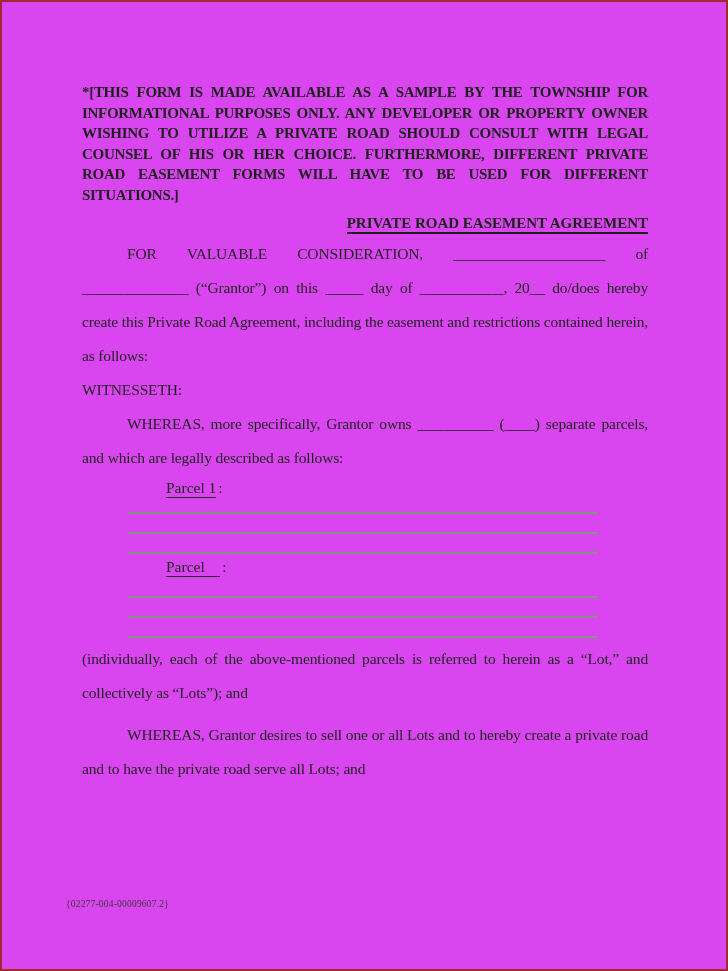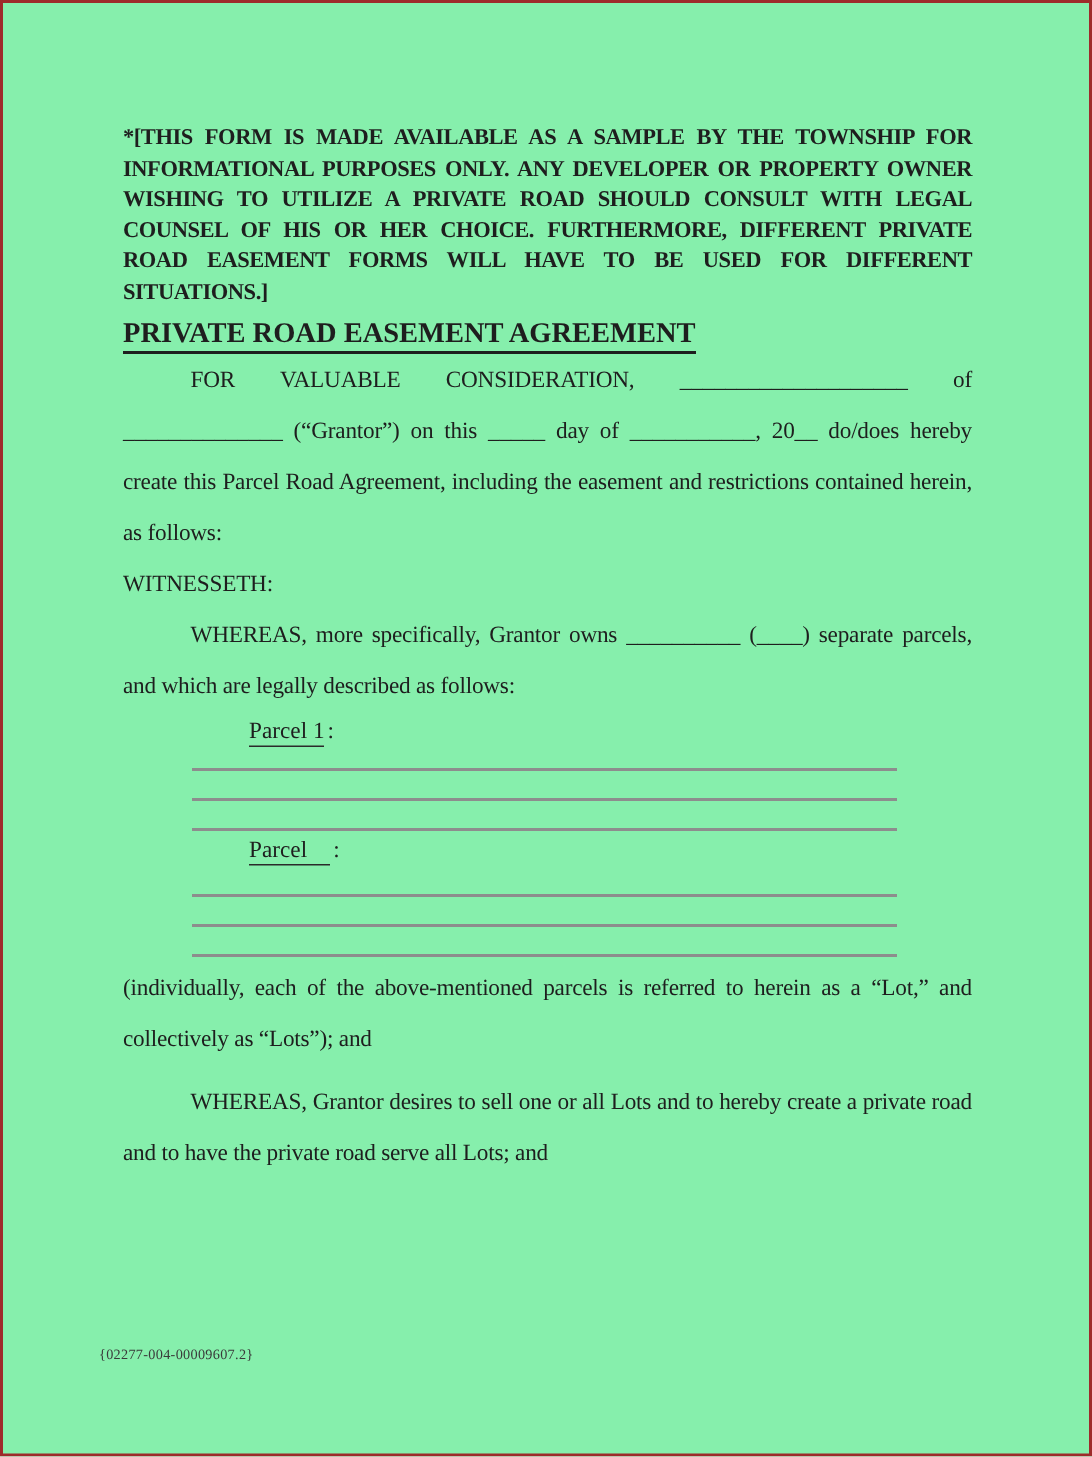--- a/index.html
+++ b/index.html
@@ -5,39 +5,39 @@
   html, body {
     margin: 0;
     padding: 0;
     background: #ffffff;
   }
   .page {
     width: 728px;
     height: 971px;
     box-sizing: border-box;
     border: 2px solid #9e2b2b;
-    background: #86efac;
+    background: #d946ef;
     padding: 80px 78px 0 80px;
     position: relative;
     font-family: "Liberation Serif", serif;
     color: #1e1e1e;
     overflow: hidden;
   }
   .disclaimer {
     margin: 0;
     font-size: 15px;
     font-weight: bold;
     line-height: 20.5px;
     text-align: justify;
     letter-spacing: -0.3px;
   }
   .title {
     margin: 8px 0 0 0;
-    text-align: left;
-    font-size: 19px;
+    text-align: right;
+    font-size: 15px;
     font-weight: bold;
     line-height: 20px;
   }
   .title-underline {
     border-bottom: 2px solid #1e1e1e;
     padding-bottom: 1px;
   }
   .para {
     margin: 0;
     font-size: 15.5px;
@@ -87,21 +87,21 @@
 <body>
 
 <div class="page">
 
   <p class="disclaimer">*[THIS FORM IS MADE AVAILABLE AS A SAMPLE BY THE TOWNSHIP FOR INFORMATIONAL PURPOSES ONLY.  ANY DEVELOPER OR PROPERTY OWNER WISHING TO UTILIZE A PRIVATE ROAD SHOULD CONSULT WITH LEGAL COUNSEL OF HIS OR HER CHOICE.  FURTHERMORE, DIFFERENT PRIVATE ROAD EASEMENT FORMS WILL HAVE TO BE USED FOR DIFFERENT SITUATIONS.]</p>
 
   <h1 class="title">
     <span class="title-underline">PRIVATE ROAD EASEMENT AGREEMENT</span>
   </h1>
 
-  <p class="para indent mt4">FOR VALUABLE CONSIDERATION, ____________________ of ______________ (“Grantor”) on this _____ day of ___________, 20__ do/does hereby create this Parcel Road Agreement, including the easement and restrictions contained herein, as follows:</p>
+  <p class="para indent mt4">FOR VALUABLE CONSIDERATION, ____________________ of ______________ (“Grantor”) on this _____ day of ___________, 20__ do/does hereby create this Private Road Agreement, including the easement and restrictions contained herein, as follows:</p>
 
   <p class="para centered">WITNESSETH:</p>
 
 
   <p class="para indent">WHEREAS, more specifically, Grantor owns __________ (____) separate parcels, and which are legally described as follows:</p>
 
   <div class="parcel-label">
     <span class="u">Parcel 1</span><span class="colon">:</span>
   </div>
 

